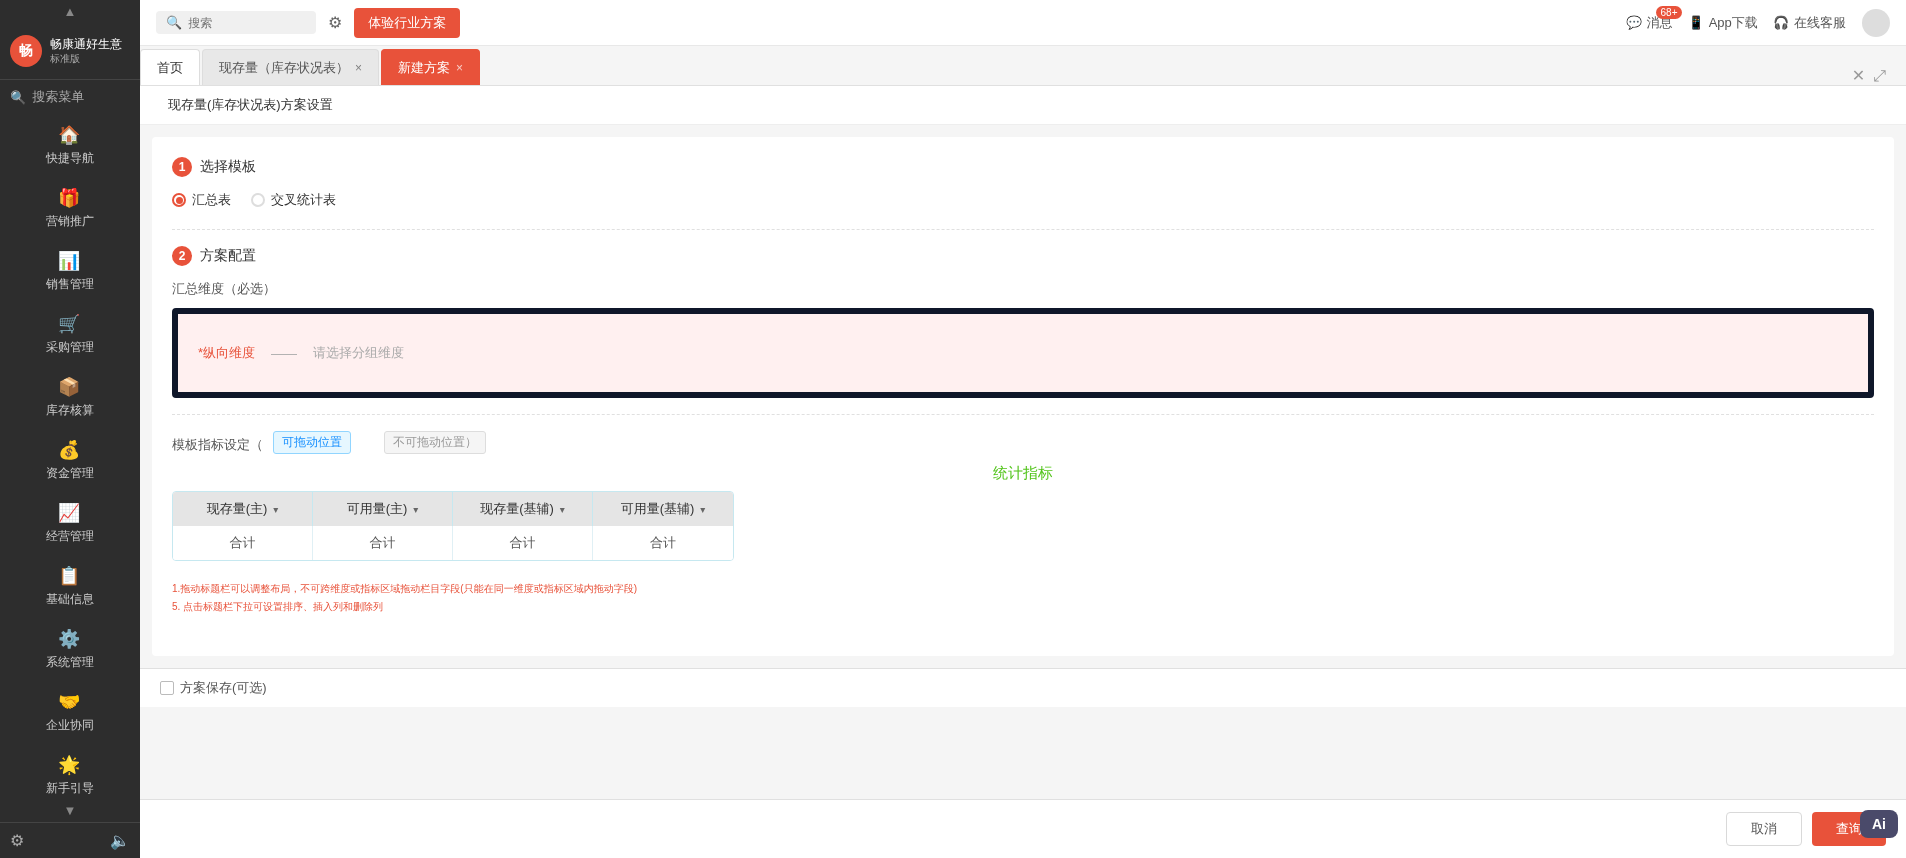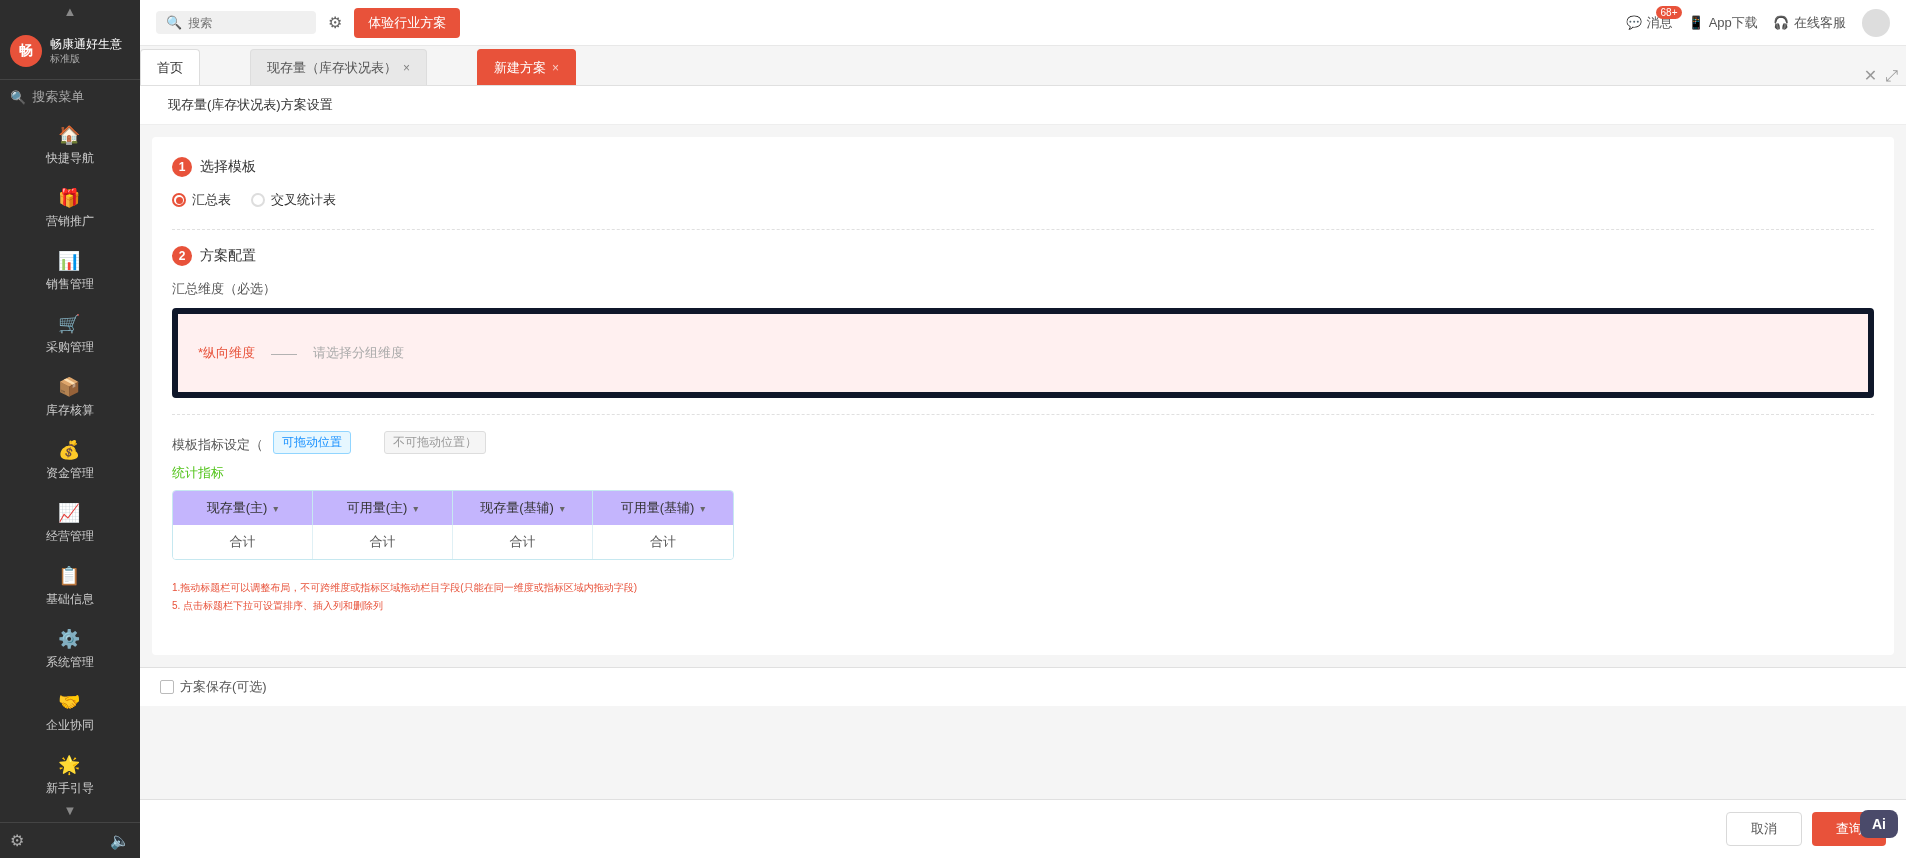--- a/index.html
+++ b/index.html
@@ -169,23 +169,22 @@
       border-radius: 50%;
     }
 
     
     .tabs {
       height: 40px;
       background: #f5f5f5;
       border-bottom: 1px solid #e0e0e0;
       display: flex;
       align-items: flex-end;
-      padding: 0 0 0 0;
+      padding: 0 12px 0 0;
       flex-shrink: 0;
-      gap: 48px;
     }
     .tab {
       height: 36px;
       display: flex;
       align-items: center;
       padding: 0 16px;
       background: #e8e8e8;
       border: 1px solid #ddd;
       border-bottom: none;
       cursor: pointer;
@@ -359,33 +358,34 @@
       border: 1px solid #ddd;
       border-radius: 3px;
       padding: 2px 8px;
       font-size: 12px;
       color: #999;
       gap: 4px;
     }
 
     .stats-section-label {
       color: #52c41a;
-      font-size: 13px;
+      font-size: 15px;
       margin-bottom: 8px;
+      text-align: center;
     }
 
     .indicator-table {
       border: 1px solid #c6e8f0;
       border-radius: 4px;
       overflow: hidden;
       display: inline-block;
     }
     .indicator-table-header {
       display: flex;
-      background: #c4b5fd;
+      background: #e5e5e5;
     }
     .indicator-col {
       width: 140px;
       padding: 8px 12px;
       border-right: 1px solid #c6e8f0;
       display: flex;
       align-items: center;
       justify-content: center;
       gap: 6px;
       font-size: 13px;

